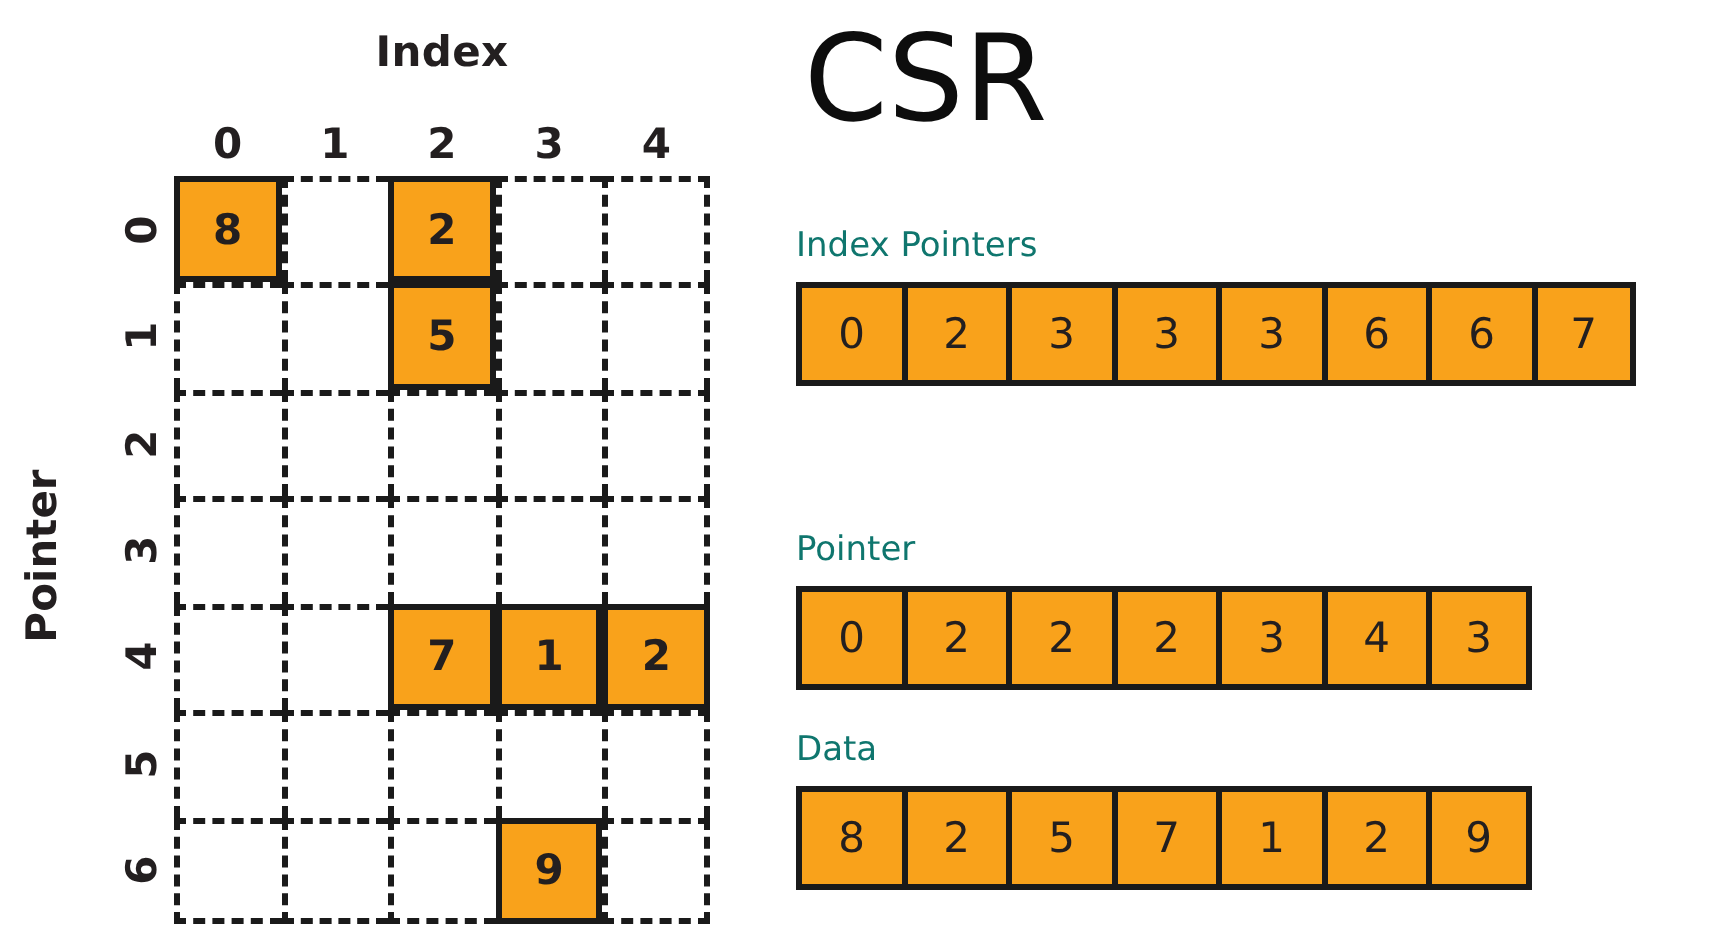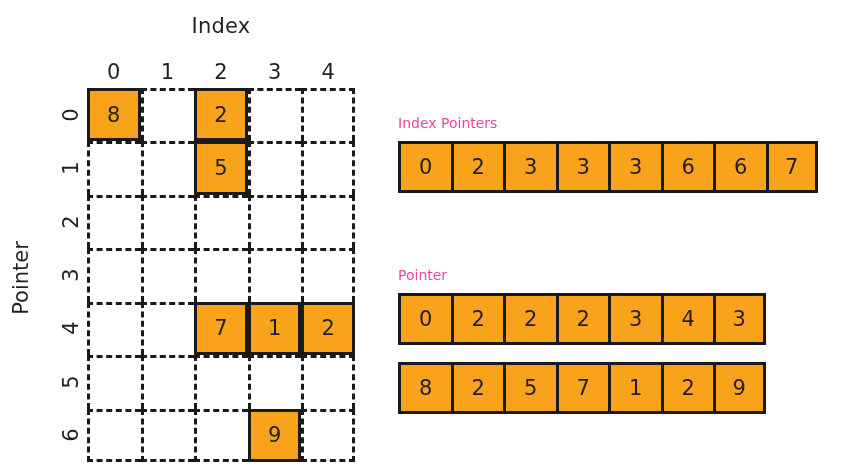--- a/index.html
+++ b/index.html
@@ -13,21 +13,21 @@
     position: relative;
     overflow: hidden;
     font-family: "DejaVu Sans", sans-serif;
     color: #231f20;
   }
 
   
   #matrix-panel {
     position: absolute;
     left: 0; top: 0;
-    width: 390px; height: 471px;
+    width: 390px; height: 471px; font-weight: bold;
   }
 
   #index-axis-title {
     position: absolute;
     left: 87px; top: 14px;
     width: 268px;
     text-align: center;
     font-size: 21px;
     color: #231f20;
     letter-spacing: 0.2px;
@@ -121,23 +121,23 @@
     left: 12px; top: 6px;
     font-size: 60px;
     font-weight: 400;
     line-height: 68px;
     color: #0d0d0d;
     letter-spacing: 0px;
   }
 
   .array-block { position: absolute; left: 8px; }
   .array-label {
-    font-size: 14px;
+    font-size: 17px;
     line-height: 26px;
-    color: #ec4899;
+    color: #0f766e;
     margin-bottom: 5px;
   }
   .array-row {
     display: flex;
     height: 52px;
     box-sizing: border-box;
   }
   .array-row .acell {
     width: 52.5px;
     box-sizing: border-box;
@@ -245,20 +245,21 @@
       <div class="cell last-row"></div>
       <div class="cell last-row filled">
         <span>9</span>
       </div>
       <div class="cell last-col last-row"></div>
     </div>
 </div>
 
 <div id="csr-panel">
 
+  <div id="csr-title">CSR</div>
 
   <div class="array-block" id="index-pointers-block">
     <div class="array-label">Index Pointers</div>
     <div class="array-row" id="index-pointers-row">
         <div class="acell">0</div>
         <div class="acell">2</div>
         <div class="acell">3</div>
         <div class="acell">3</div>
         <div class="acell">3</div>
         <div class="acell">6</div>
@@ -274,20 +275,21 @@
         <div class="acell">2</div>
         <div class="acell">2</div>
         <div class="acell">2</div>
         <div class="acell">3</div>
         <div class="acell">4</div>
         <div class="acell">3</div>
       </div>
   </div>
 
   <div class="array-block" id="data-block">
+    <div class="array-label">Data</div>
     <div class="array-row" id="data-row">
         <div class="acell">8</div>
         <div class="acell">2</div>
         <div class="acell">5</div>
         <div class="acell">7</div>
         <div class="acell">1</div>
         <div class="acell">2</div>
         <div class="acell">9</div>
       </div>
   </div>

